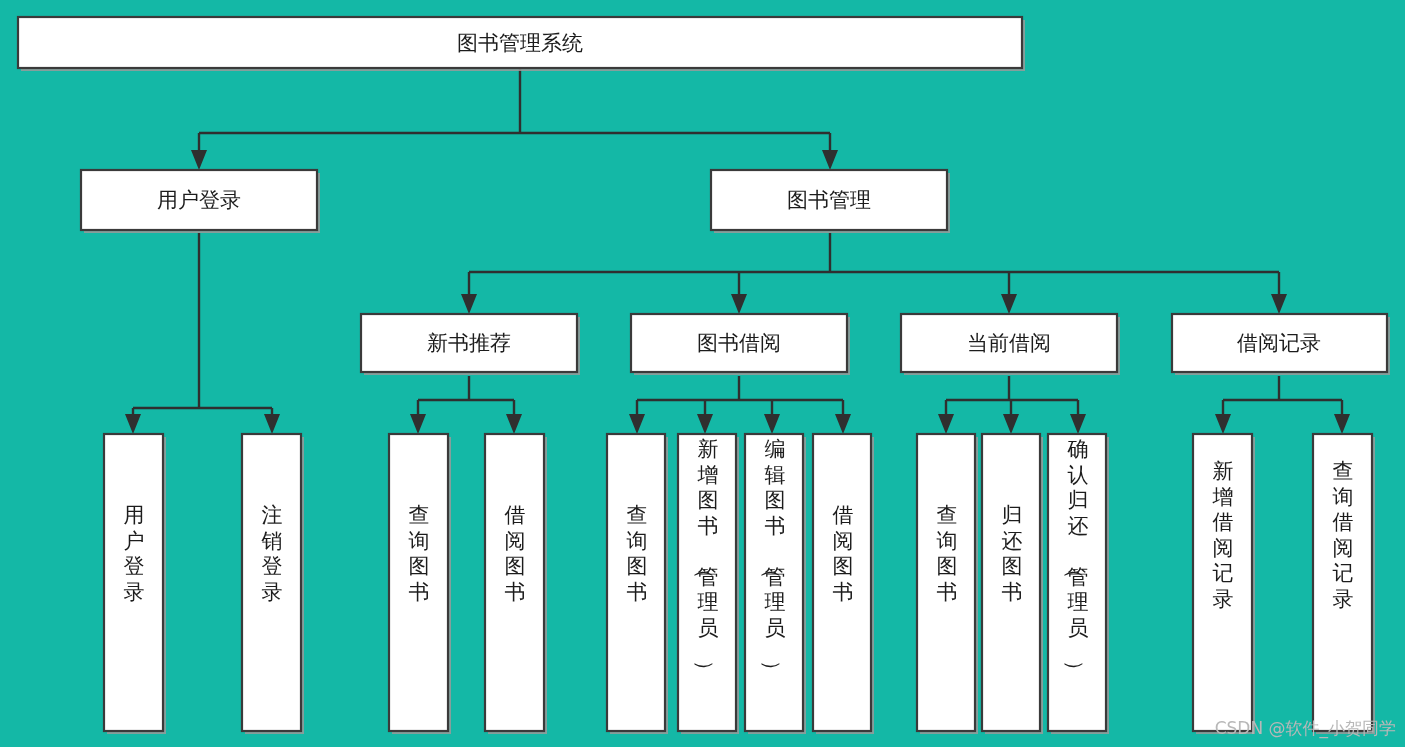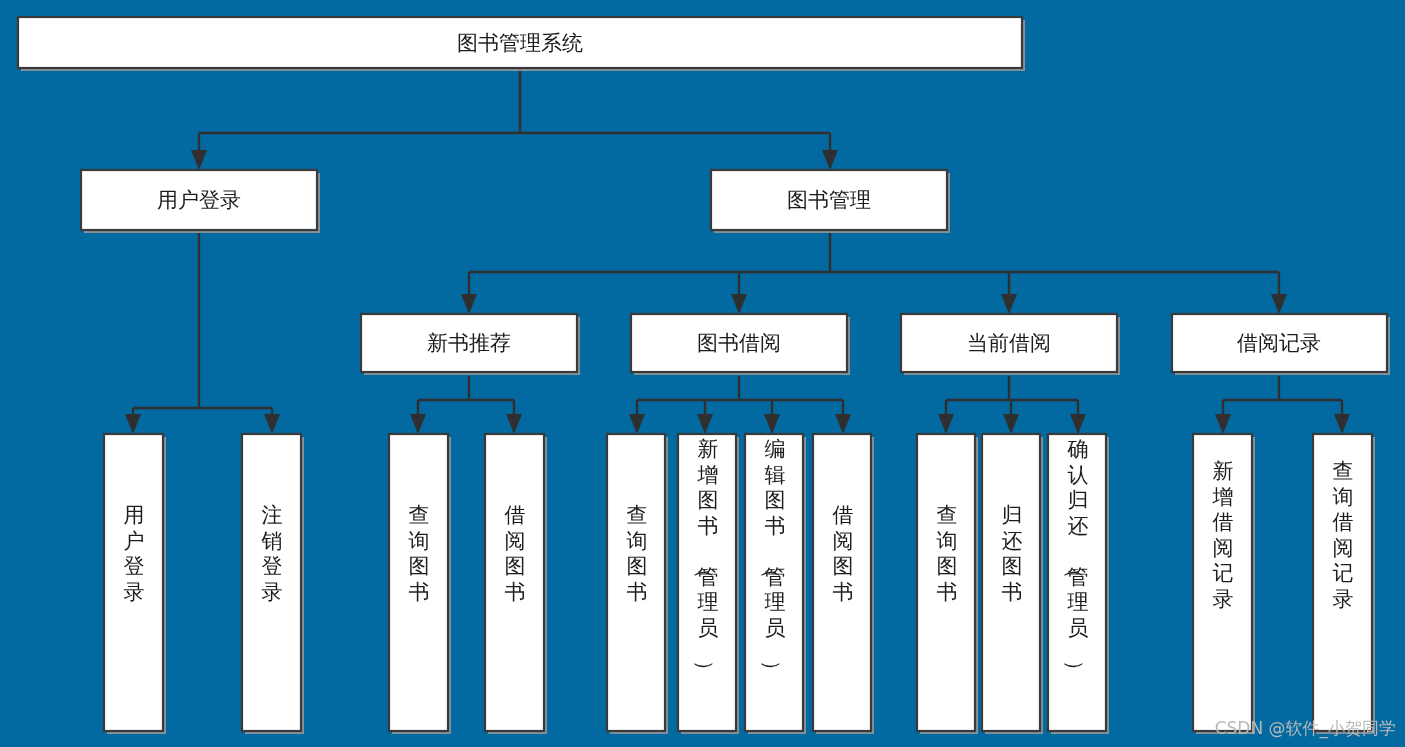--- a/index.html
+++ b/index.html
@@ -8,21 +8,21 @@
     padding: 0;
     background: #ffffff;
   }
   body {
     font-family: "DejaVu Sans", "Liberation Sans", sans-serif;
   }
   #diagram-root {
     position: relative;
     width: 1405px;
     height: 747px;
-    background: #0369a1;
+    background: #14b8a6;
     overflow: hidden;
   }
   svg#tree-svg {
     position: absolute;
     left: 0;
     top: 0;
     width: 1405px;
     height: 747px;
     display: block;
   }

